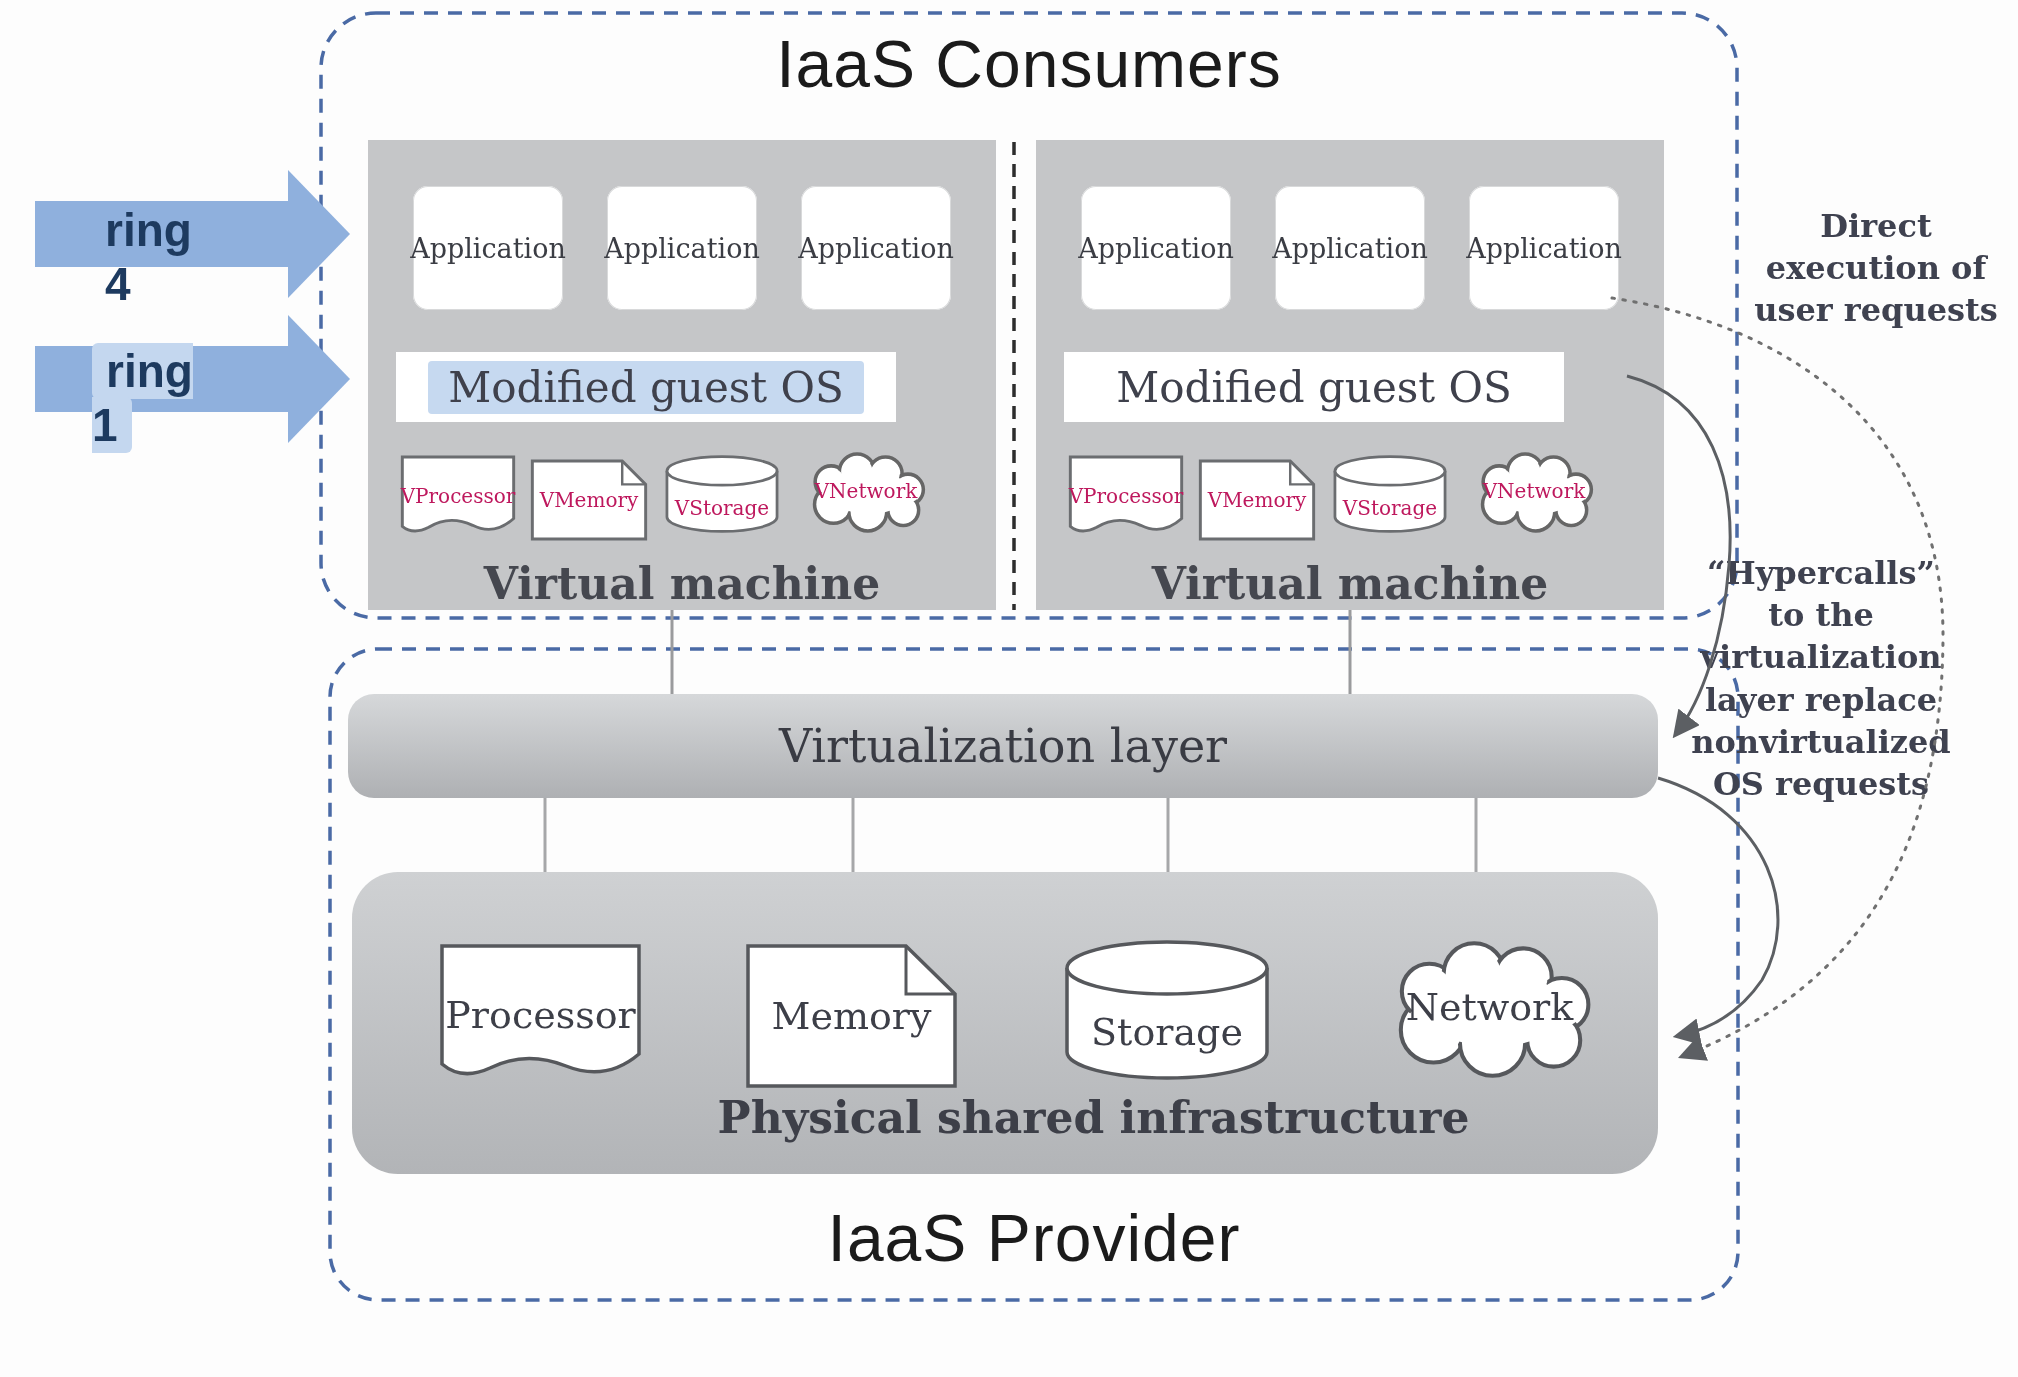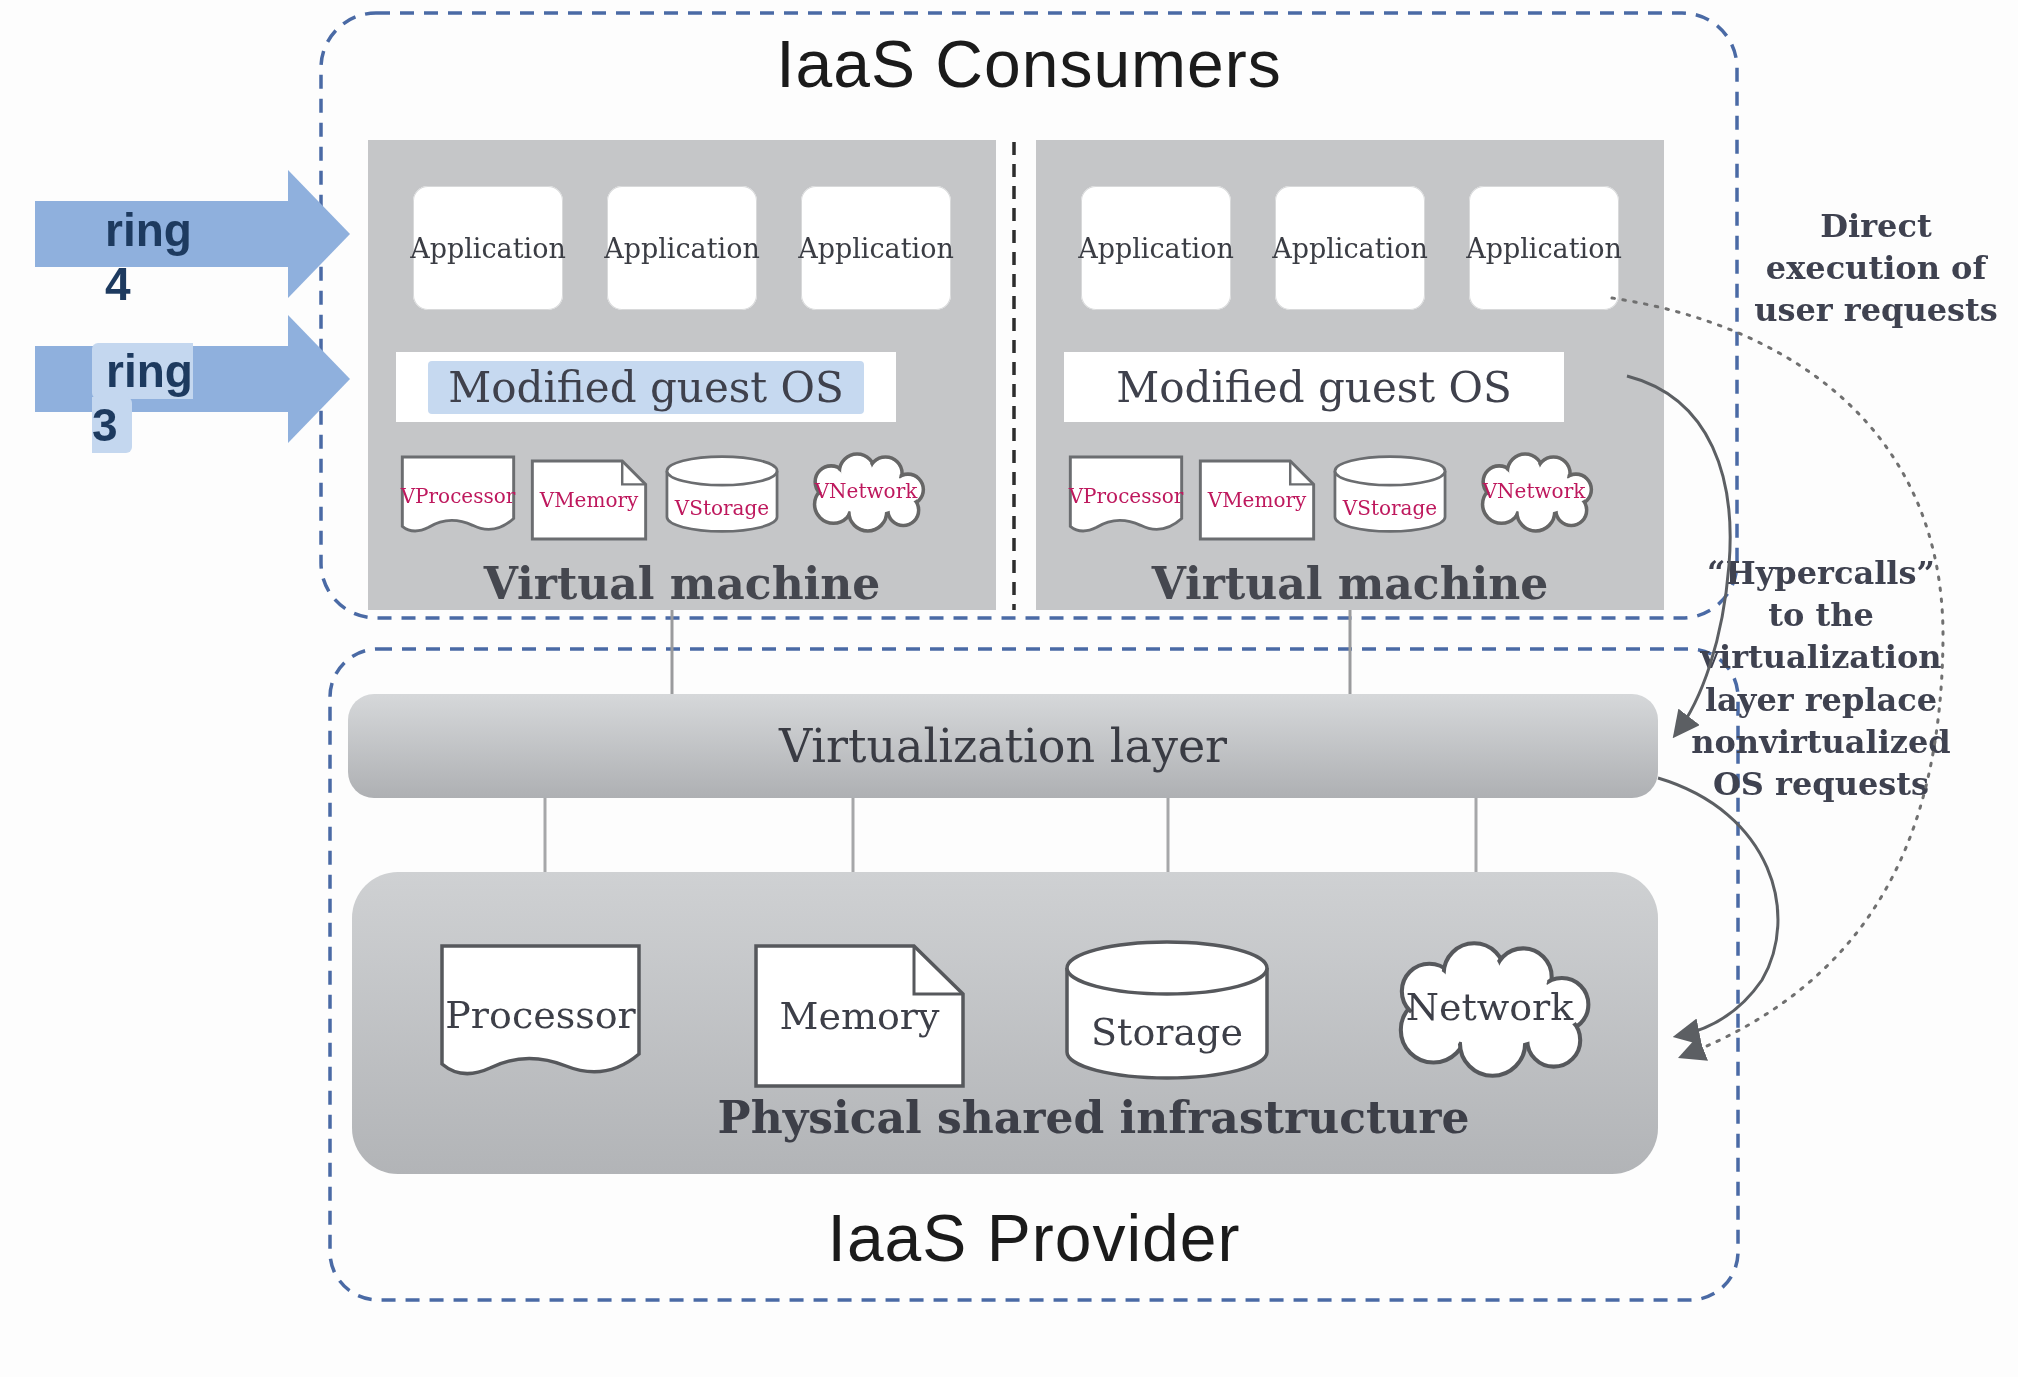--- a/index.html
+++ b/index.html
@@ -69,21 +69,21 @@
 
   <div class="ring-arrow">
     <div class="ring-body" style="left:35px;top:201px;width:253px;height:66px;"></div>
     <div class="ring-head" style="left:288px;top:170px;border-left:62px solid #8fb0dd;border-top:64px solid transparent;border-bottom:64px solid transparent;"></div>
     <div class="ring-text sans" style="left:105px;top:203px;">ring 4</div>
   </div>
 
   <div class="ring-arrow">
     <div class="ring-body" style="left:35px;top:346px;width:253px;height:66px;"></div>
     <div class="ring-head" style="left:288px;top:315px;border-left:62px solid #8fb0dd;border-top:64px solid transparent;border-bottom:64px solid transparent;"></div>
-    <div class="ring-text sans" style="left:92px;top:344px;"><span class="ring-hl">ring 3</span></div>
+    <div class="ring-text sans" style="left:92px;top:344px;"><span class="ring-hl">ring 1</span></div>
   </div>
 
   <div class="vm-panel" style="left:368px;">
     <div class="app-row">
       <div class="app-box">
           <span>Application</span>
         </div>
       <div class="app-box">
           <span>Application</span>
         </div>
@@ -213,21 +213,21 @@
     <span>Virtualization layer</span>
   </div>
 
   <div class="phys-box">
     <div class="picon" style="left:86px;top:70px;width:205px;height:145px;">
       <svg width="205" height="145" viewBox="0 0 205 145">
           <path d="M4 4 H201 V112 Q168 140 128 124 Q88 108 52 126 Q24 139 4 122 Z" fill="#fff" stroke="#56585c" stroke-width="3.5"></path>
         </svg>
       <span class="lbl">Processor</span>
     </div>
-    <div class="picon" style="left:400px;top:70px;width:215px;height:148px;">
+    <div class="picon" style="left:392px;top:70px;width:215px;height:148px;">
       <svg width="215" height="148" viewBox="0 0 215 148">
           <path d="M4 4 H162 L211 52 V144 H4 Z" fill="#fff" stroke="#56585c" stroke-width="3.5"></path>
           <path d="M162 4 V52 H211" fill="none" stroke="#56585c" stroke-width="3"></path>
         </svg>
       <span class="lbl">Memory</span>
     </div>
     <div class="picon" style="left:706px;top:64px;width:218px;height:148px;">
       <svg width="218" height="148" viewBox="0 0 218 148">
           <path d="M9 32 v84 a100 26 0 0 0 200 0 v-84" fill="#fff" stroke="#56585c" stroke-width="3.5"></path>
           <ellipse cx="109" cy="32" rx="100" ry="26" fill="#fff" stroke="#56585c" stroke-width="3.5"></ellipse>

